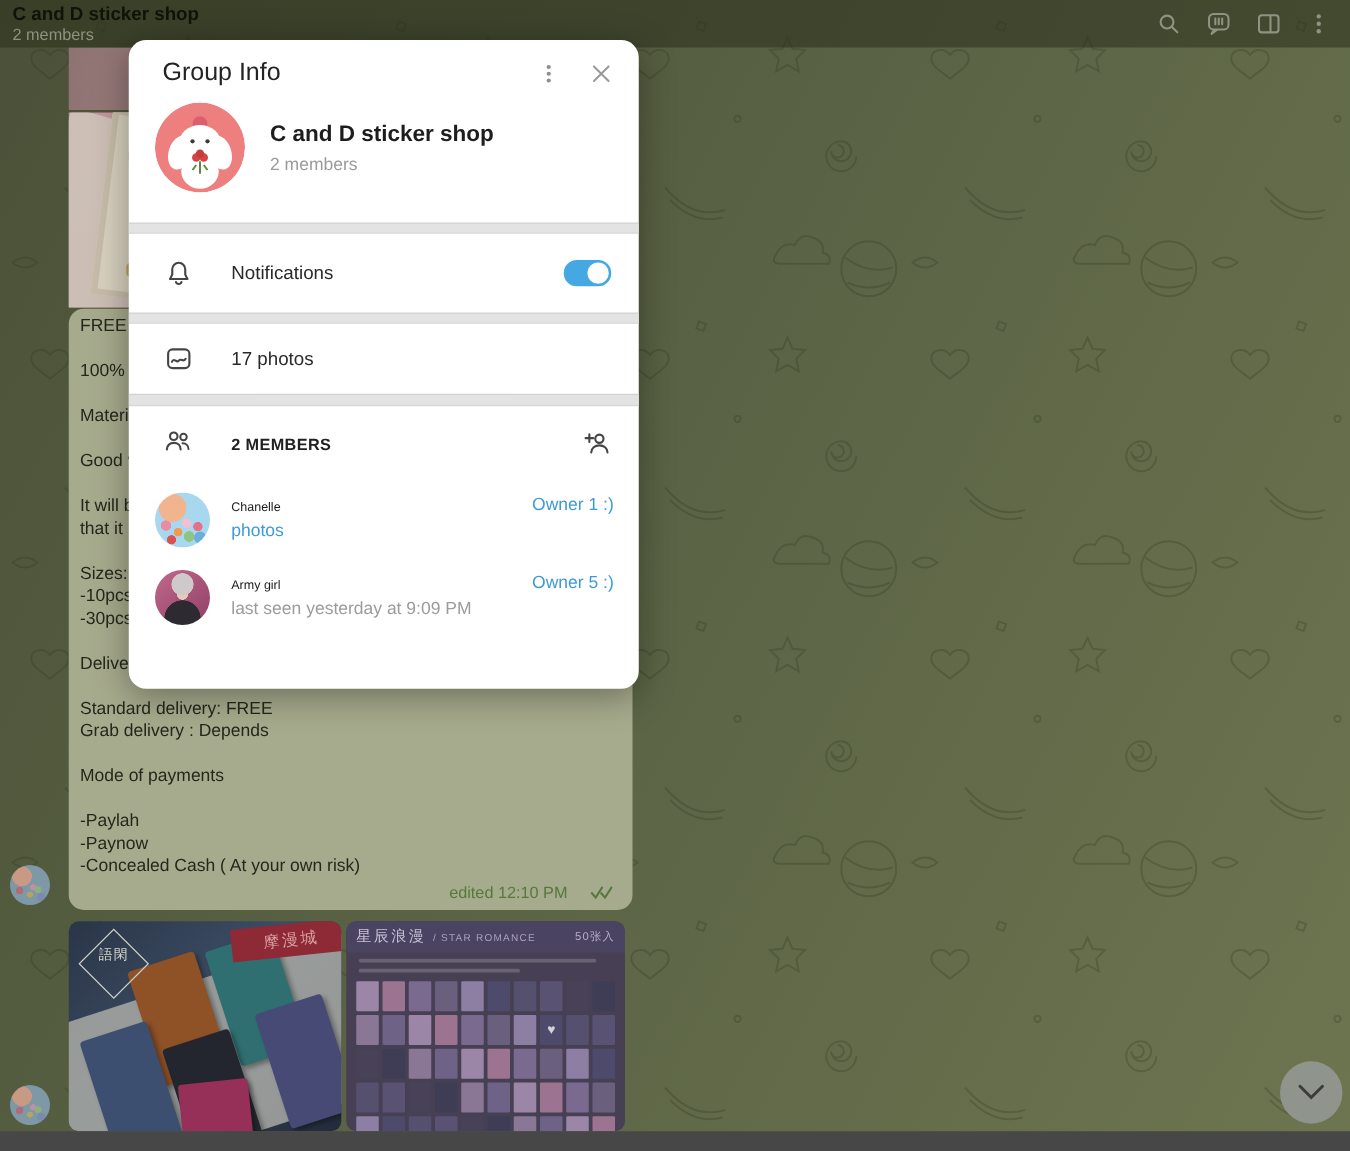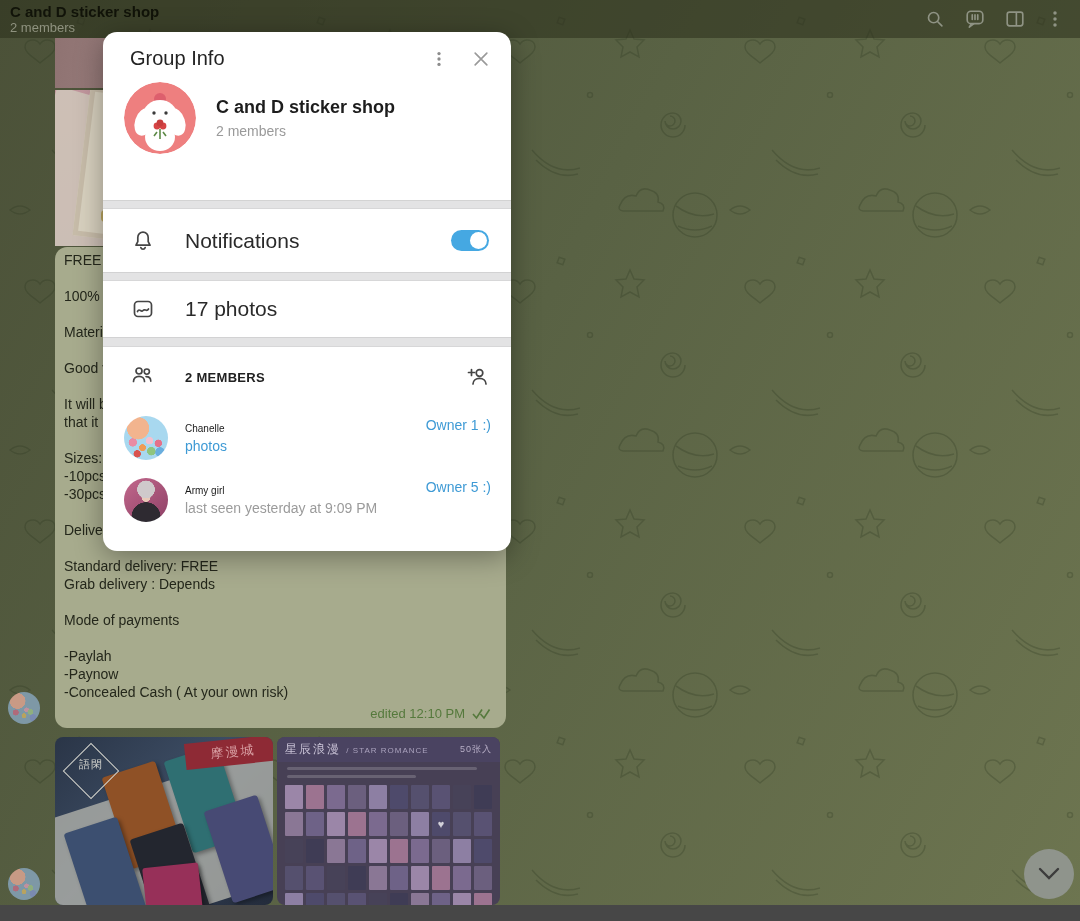--- a/index.html
+++ b/index.html
@@ -27,21 +27,21 @@
   .ps-band { position:absolute; left:-30px; top:18px; width:190px; height:210px;
     background:#cfc9bc; transform:rotate(16deg); opacity:.8; }
   .ps-sheet { position:absolute; left:26px; top:6px; width:170px; height:150px;
     background:#d8d1bf; border:5px solid #c7bca9; transform:rotate(7deg); }
   .ps-dot { position:absolute; border-radius:4px; }
 
   .bubble { position:absolute; left:55px; top:247px; width:451px; height:481px;
     background:#a7ab8d; border-radius:12px; padding:4px 12px 4px 9px; }
   .msg-line { font-size:14px; line-height:18px; color:#24271b; white-space:pre; }
   .msg-blank { height:18px; }
-  .bubble-meta { position:absolute; right:14px; bottom:7px; display:flex; align-items:center; gap:7px;
+  .bubble-meta { position:absolute; right:14px; bottom:7px; display:flex; align-items:center; gap:18px;
     font-size:13px; color:#55793c; }
 
   .album-left { position:absolute; left:55px; top:737px; width:218px; height:168px;
     background:linear-gradient(135deg,#2a3547,#3c4c63 45%,#232b3b); border-radius:8px; overflow:hidden; }
   .al-board { position:absolute; left:-30px; top:40px; width:330px; height:130px;
     background:#adaea8; opacity:.82; transform:rotate(-18deg); }
   .al-box { position:absolute; width:56px; height:96px; transform:rotate(-18deg); border-radius:3px;
     box-shadow:2px 3px 4px rgba(0,0,0,.35); }
   .al-ribbon { position:absolute; right:-8px; top:2px; width:96px; height:26px; background:#8e2a35;
     transform:rotate(-6deg); color:#d9a0a4; font-size:13px; letter-spacing:2px;
@@ -80,27 +80,27 @@
   .modal { position:absolute; left:103px; top:32px; width:408px; height:519px; z-index:5;
     background:#ffffff; border-radius:14px; box-shadow:0 6px 28px rgba(0,0,0,.35);
     display:flex; flex-direction:column; overflow:hidden; }
   .m-header { display:flex; align-items:center; padding:15px 20px 0 27px; }
   .m-title { font-size:20px; font-weight:500; color:#232323; }
   .m-header-icons { margin-left:auto; display:flex; align-items:center; gap:22px; }
   .m-profile { display:flex; align-items:center; padding:12px 20px 0 21px; gap:20px; }
   .g-avatar { width:72px; height:72px; border-radius:50%; flex:0 0 auto; }
   .g-name { font-size:18px; font-weight:700; color:#1d1d1d; margin-bottom:5px; }
   .g-sub { font-size:14px; color:#9a9a9a; }
-  .m-sec1 { height:168px; }
+  .m-sec1 { height:146px; }
   .m-gap { background:#e3e3e4; border-top:1px solid rgba(0,0,0,.07); border-bottom:1px solid rgba(0,0,0,.05); }
   .g9 { height:9px; } .g10 { height:10px; }
   .m-row { display:flex; align-items:center; padding-left:28px; }
   .row-notif { height:63px; } .row-photos { height:56px; }
   .m-row .row-icon { width:24px; display:flex; }
-  .m-row-label { margin-left:30px; font-size:21px; color:#2a2a2a; }
+  .m-row-label { margin-left:30px; font-size:15px; color:#2a2a2a; }
   .toggle { margin-left:auto; margin-right:22px; width:38px; height:21px; border-radius:11px;
     background:#45a8e2; position:relative; }
   .toggle .knob { position:absolute; right:2px; top:2px; width:17px; height:17px; border-radius:50%; background:#fff; }
   .m-members { flex:1; }
   .mem-header { height:60px; display:flex; align-items:center; padding:0 21px 0 27px; }
   .mem-header-label { margin-left:31px; font-size:13px; font-weight:700; letter-spacing:.3px; color:#212121; }
   .add-btn { margin-left:auto; display:flex; }
   .mem-row { height:62px; display:flex; align-items:center; padding:0 20px 0 21px; position:relative; }
   .mem-avatar { width:44px; height:44px; border-radius:50%; flex:0 0 auto; }
   .avatar-chanelle { background:

